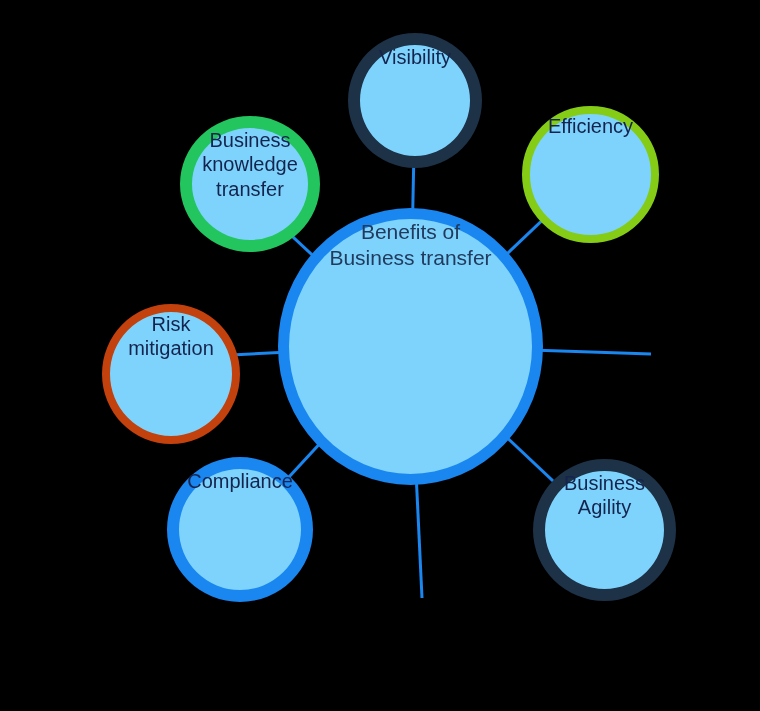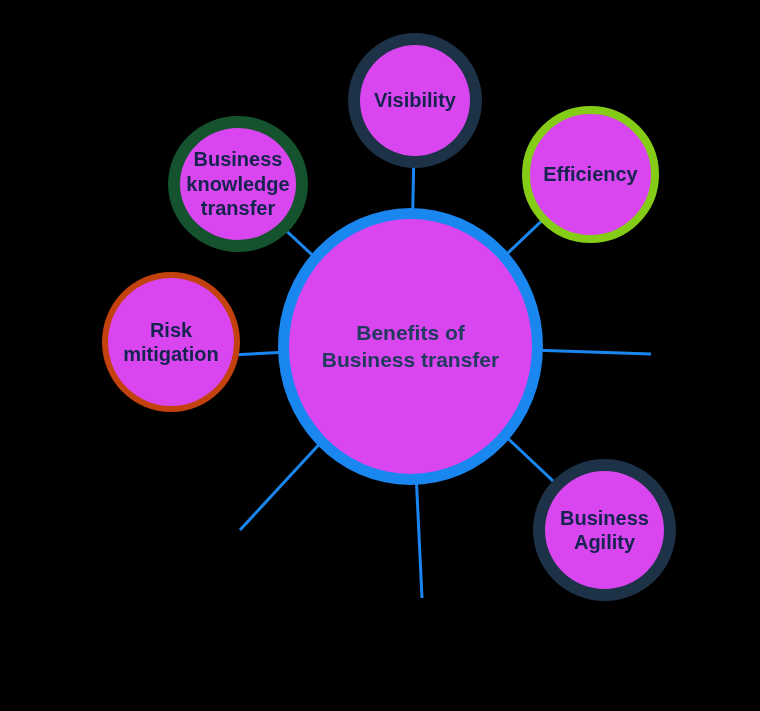--- a/index.html
+++ b/index.html
@@ -20,50 +20,49 @@
     left: 0;
     top: 0;
     width: 760px;
     height: 711px;
     z-index: 0;
   }
   .node {
     position: absolute;
     z-index: 1;
     border-radius: 50%;
-    background: #d946ef;
+    background: #7dd3fc;
     display: flex;
-    align-items: center;
     justify-content: center;
     text-align: center;
     box-sizing: border-box;
     color: #15244e;
-    font-weight: bold;
+    font-weight: normal;
     font-size: 20px;
     line-height: 1.22;
   }
   .node .label { display: block; padding: 0 6px; }
 
   .center-node {
     left: 278px;  top: 208px;  width: 265px; height: 277px;
     border: 11px solid #1a86f0;
     color: #223a5e;
     font-size: 21px;
     line-height: 1.24;
   }
   .center-node .line { display: block; }
 
   .n-visibility   { left: 348px; top:  33px; width: 134px; height: 135px; border: 12px solid #1d3147; }
   .n-efficiency   { left: 522px; top: 106px; width: 137px; height: 137px; border: 8px solid #84cc16; }
   .n-lowcost      { left: 583px; top: 283px; width: 137px; height: 141px; border: 12px solid #1a86f0; }
   .n-agility      { left: 533px; top: 459px; width: 143px; height: 142px; border: 12px solid #1d3147; }
   .n-customer     { left: 352px; top: 524px; width: 140px; height: 148px; border: 12px solid #1a86f0; }
   .n-compliance   { left: 167px; top: 457px; width: 146px; height: 145px; border: 12px solid #1a86f0; }
-  .n-risk         { left: 102px; top: 272px; width: 138px; height: 140px; border: 6px solid #c2410c; }
-  .n-knowledge    { left: 168px; top: 116px; width: 140px; height: 136px; border: 12px solid #14532d; }
+  .n-risk         { left: 102px; top: 304px; width: 138px; height: 140px; border: 8px solid #c2410c; }
+  .n-knowledge    { left: 180px; top: 116px; width: 140px; height: 136px; border: 12px solid #22c55e; }
 </style>
 </head>
 <body>
 
 <div class="canvas">
 
   <svg class="connectors" viewBox="0 0 760 711" xmlns="http://www.w3.org/2000/svg">
     <line x1="410" y1="346" x2="415" y2="100" stroke="#1a86f0" stroke-width="3"></line>
     <line x1="410" y1="346" x2="591" y2="174" stroke="#1a86f0" stroke-width="3"></line>
     <line x1="410" y1="346" x2="651" y2="354" stroke="#1a86f0" stroke-width="3"></line>
@@ -88,20 +87,23 @@
   <div class="node n-efficiency">
     <span class="label">Efficiency</span>
   </div>
 
 
   <div class="node n-agility">
     <span class="label">Business Agility</span>
   </div>
 
 
+  <div class="node n-compliance">
+    <span class="label">Compliance</span>
+  </div>
 
   <div class="node n-risk">
     <span class="label">Risk mitigation</span>
   </div>
 
   <div class="node n-knowledge">
     <span class="label">Business knowledge transfer</span>
   </div>
 
 </div>

